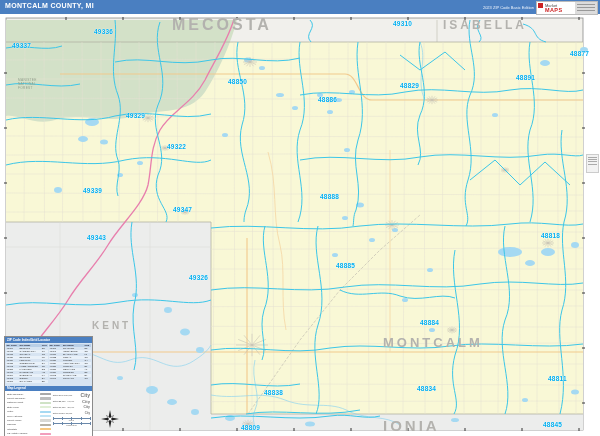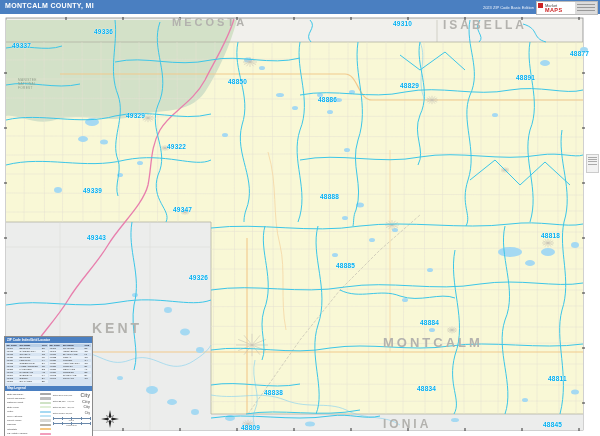--- a/index.html
+++ b/index.html
@@ -371,25 +371,25 @@
       <g transform="translate(110,419)">
         <polygon points="0,-9 1.5,-1.5 9,0 1.5,1.5 0,9 -1.5,1.5 -9,0 -1.5,-1.5" fill="#222"></polygon>
         <polygon points="0,-5 .9,-.9 5,0 .9,.9 0,5 -.9,.9 -5,0 -.9,-.9" fill="#fff" transform="rotate(45)" stroke="#222" stroke-width="0.4"></polygon>
       </g>
     </svg>
 
     <div id="labels">
       <div id="forest-label">MANISTEE
 NATIONAL
 FOREST</div>
-    <div class="county-label" style="left: 172px; top: 2px; font-size: 11px; text-align: right;">MECOSTA</div>
+    <div class="county-label" style="left: 172px; top: 2px; font-size: 16px; text-align: right;">MECOSTA</div>
         <div class="county-label" style="left: 443px; top: 4px; font-size: 12px;">ISABELLA</div>
-        <div class="county-label" style="left: 92px; top: 306px; font-size: 14px;">KENT</div>
+        <div class="county-label" style="left: 92px; top: 306px; font-size: 10px;">KENT</div>
         <div class="county-label" style="left: 383px; top: 321px; font-size: 13px;">MONTCALM</div>
-        <div class="county-label" style="left: 383px; top: 403px; font-size: 12px;">IONIA</div>
+        <div class="county-label" style="left: 383px; top: 403px; font-size: 15px;">IONIA</div>
         <div class="zip-label" style="left: 12px; top: 28px; color: rgb(0, 174, 239);">49337</div>
         <div class="zip-label" style="left: 94px; top: 14px; color: rgb(0, 174, 239);">49336</div>
         <div class="zip-label" style="left: 393px; top: 6px; color: rgb(0, 174, 239);">49310</div>
         <div class="zip-label" style="left: 570px; top: 36px; color: rgb(0, 174, 239);">48877</div>
         <div class="zip-label" style="left: 228px; top: 64px; color: rgb(0, 174, 239);">48850</div>
         <div class="zip-label" style="left: 516px; top: 60px; color: rgb(0, 174, 239);">48891</div>
         <div class="zip-label" style="left: 400px; top: 68px; color: rgb(0, 174, 239);">48829</div>
         <div class="zip-label" style="left: 318px; top: 82px; color: rgb(0, 174, 239);">48886</div>
         <div class="zip-label" style="left: 126px; top: 98px; color: rgb(0, 174, 239);">49329</div>
         <div class="zip-label" style="left: 167px; top: 129px; color: rgb(0, 174, 239);">49322</div>

